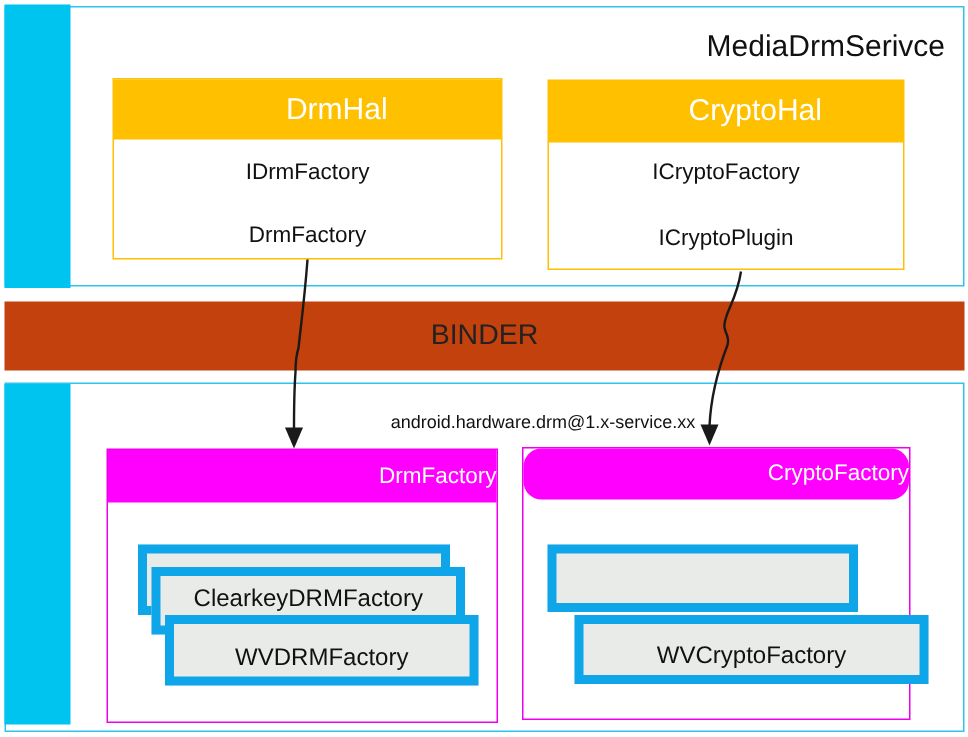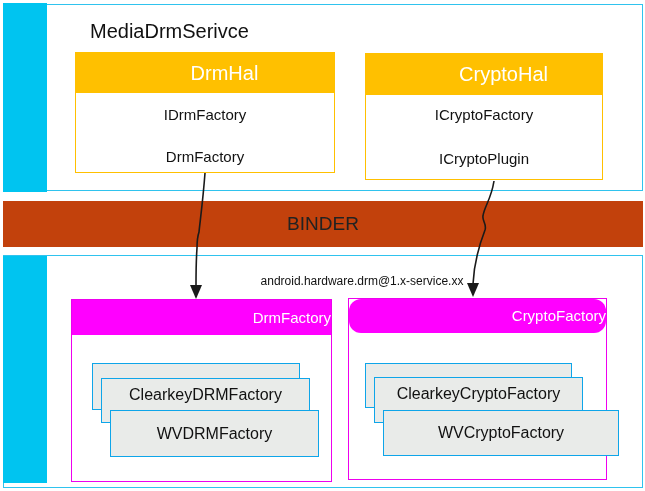--- a/index.html
+++ b/index.html
@@ -15,21 +15,21 @@
   .top-box {
     left: 3px; top: 4px; width: 640px; height: 187px;
     background: #ffffff; border: 1px solid #2fc3ee;
   }
   .cyan-bar { background: #00c4f0; }
   .cyan-bar.top { left: 3px; top: 3px; width: 44px; height: 189px; }
   .cyan-bar.bottom { left: 3px; top: 256px; width: 44px; height: 227px; }
 
   .top-title {
     left: 90px; top: 17px; width: 540px; height: 28px;
-    text-align: left; font-size: 20px; color: #111111; line-height: 28px;
+    text-align: right; font-size: 20px; color: #111111; line-height: 28px;
   }
 
   .hal-box { background: #ffffff; border: 1px solid #ffc000; }
   .hal-box.drm    { left: 75px;  top: 52px; width: 260px; height: 121px; }
   .hal-box.crypto { left: 365px; top: 53px; width: 238px; height: 127px; }
   .hal-header {
     position: absolute; left: 0; top: 0; right: 0;
     background: #ffc000; color: #ffffff;
     text-align: center; font-size: 20px; padding-left: 39px;
   }
@@ -67,21 +67,21 @@
   .factory-header {
     position: absolute; left: 0; top: 0; right: 0;
     background: #ff00ff; color: #ffffff;
     text-align: right; font-size: 15px;
   }
   .factory-box.drm    .factory-header { height: 35px; line-height: 35px; }
   .factory-box.crypto .factory-header { height: 34px; line-height: 34px; border-radius: 12px; }
 
   
   .card {
-    background: #e9ebe9; border: 1px solid #0ea5e9;
+    background: #e9ebe9; border: 6px solid #0ea5e9;
     font-size: 16px; color: #111111; text-align: center;
   }
   .card.l-back   { left: 92px;  top: 363px; width: 208px; height: 47px; }
   .card.l-middle { left: 101px; top: 378px; width: 209px; height: 45px; padding-top: 7px; }
   .card.l-front  { left: 110px; top: 410px; width: 209px; height: 47px; line-height: 45px; }
   .card.r-back   { left: 365px; top: 363px; width: 207px; height: 45px; }
   .card.r-middle { left: 374px; top: 377px; width: 209px; height: 46px; padding-top: 7px; }
   .card.r-front  { left: 383px; top: 410px; width: 236px; height: 46px; line-height: 44px; }
 
   .arrows { position: absolute; left: 0; top: 0; width: 645px; height: 491px; pointer-events: none; }
@@ -118,21 +118,20 @@
   </div>
   <div class="abs factory-box crypto">
     <div class="factory-header">CryptoFactory</div>
   </div>
 
   <div class="abs card l-back"></div>
   <div class="abs card l-middle">ClearkeyDRMFactory</div>
   <div class="abs card l-front">WVDRMFactory</div>
 
   <div class="abs card r-back"></div>
-  <div class="abs card r-middle">ClearkeyCryptoFactory</div>
   <div class="abs card r-front">WVCryptoFactory</div>
 
   <svg class="arrows" viewBox="0 0 645 491" xmlns="http://www.w3.org/2000/svg">
     <g>
       <path d="M205,173 C203,200 200,222 199,232 C197,238 197,242 197,248 C196,262 196,272 196,286" fill="none" stroke="#1a1a1a" stroke-width="1.6"></path>
       <polygon points="190,285 202,285 196,299" fill="#1a1a1a"></polygon>
     </g>
     <g>
       <path d="M494,181 C491,200 484,207 483,216 C482,221 487,224 485,230 C480,243 474,262 473,284" fill="none" stroke="#1a1a1a" stroke-width="1.6"></path>
       <polygon points="467,283 479,283 473,297" fill="#1a1a1a"></polygon>

